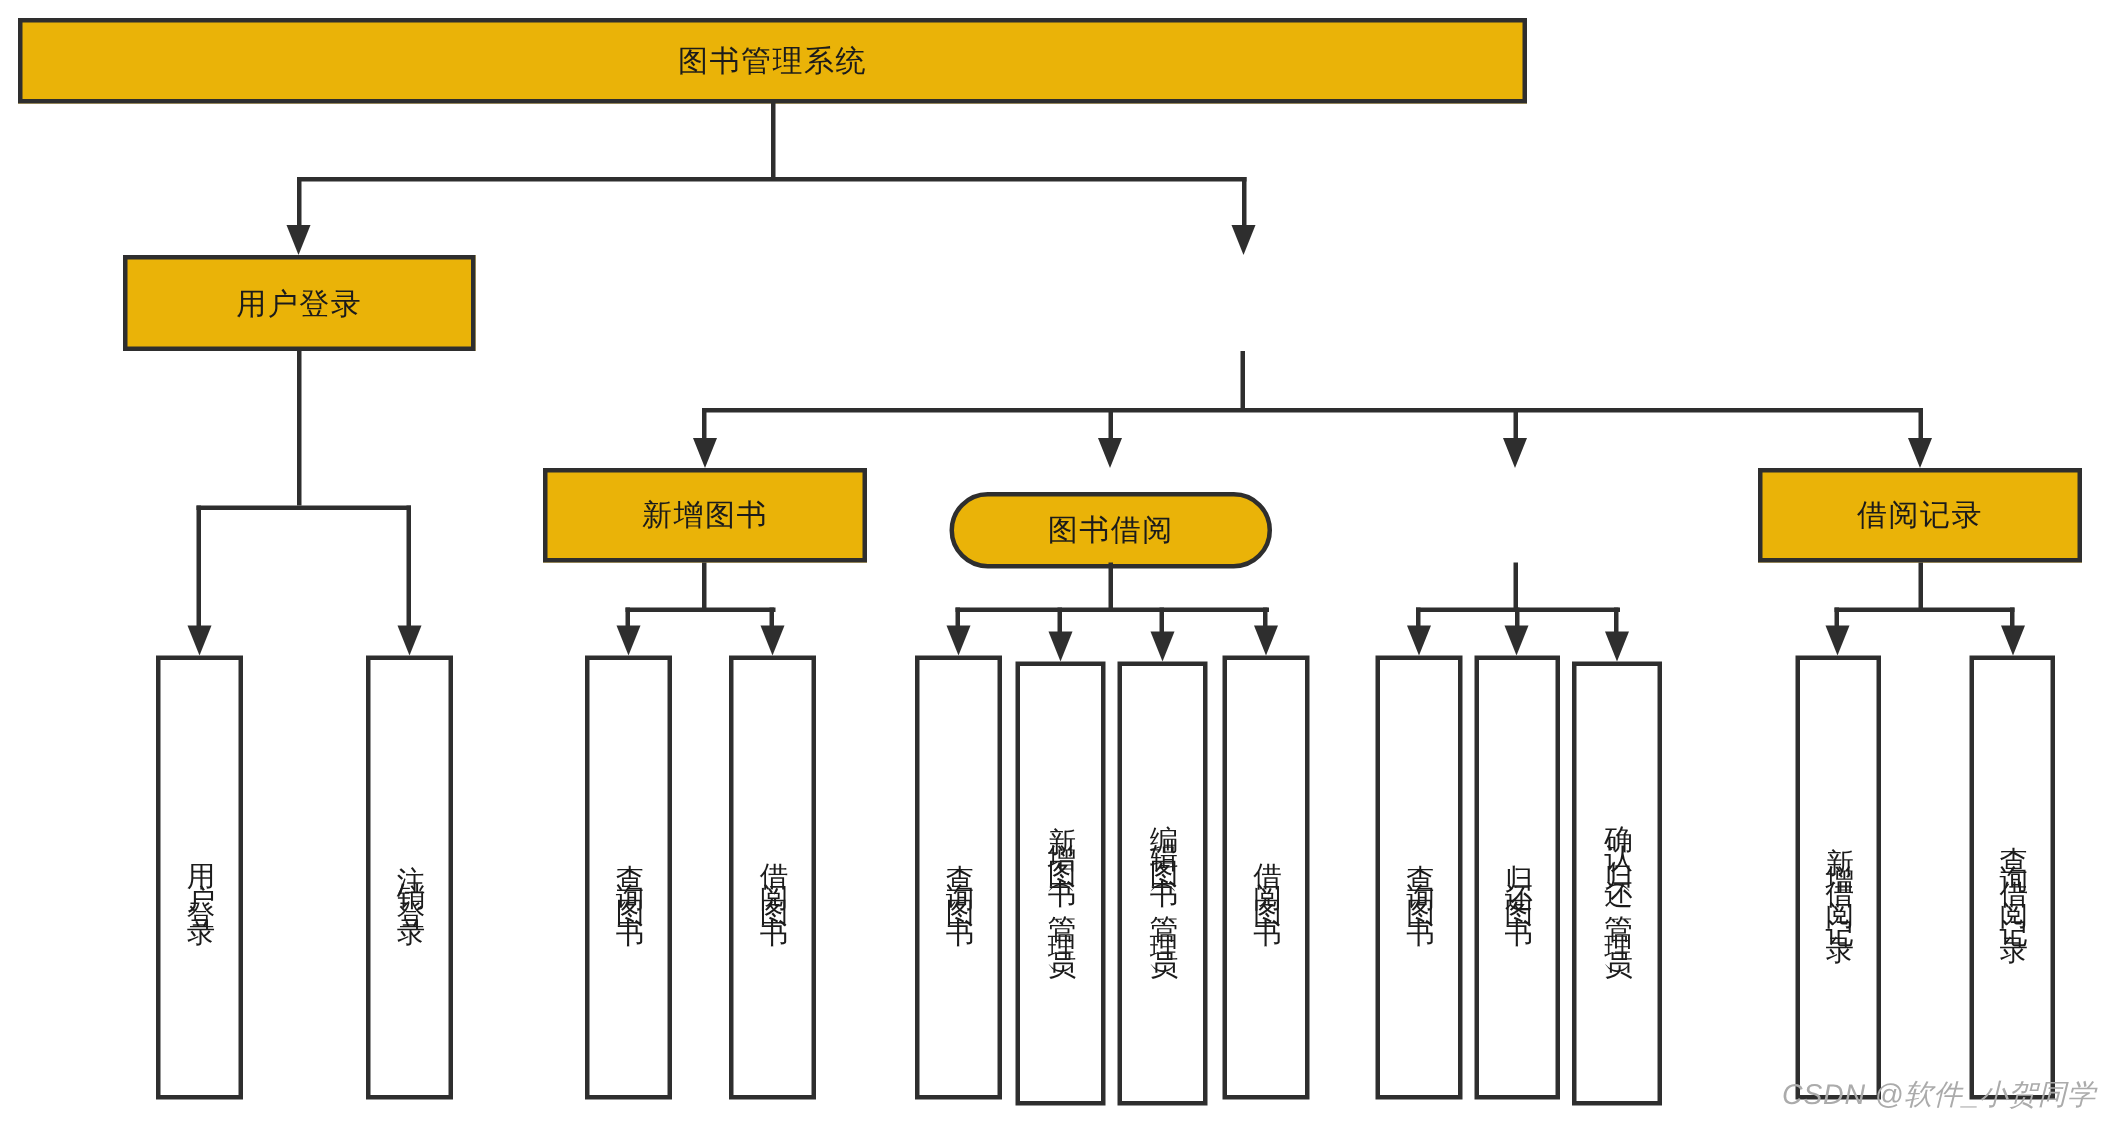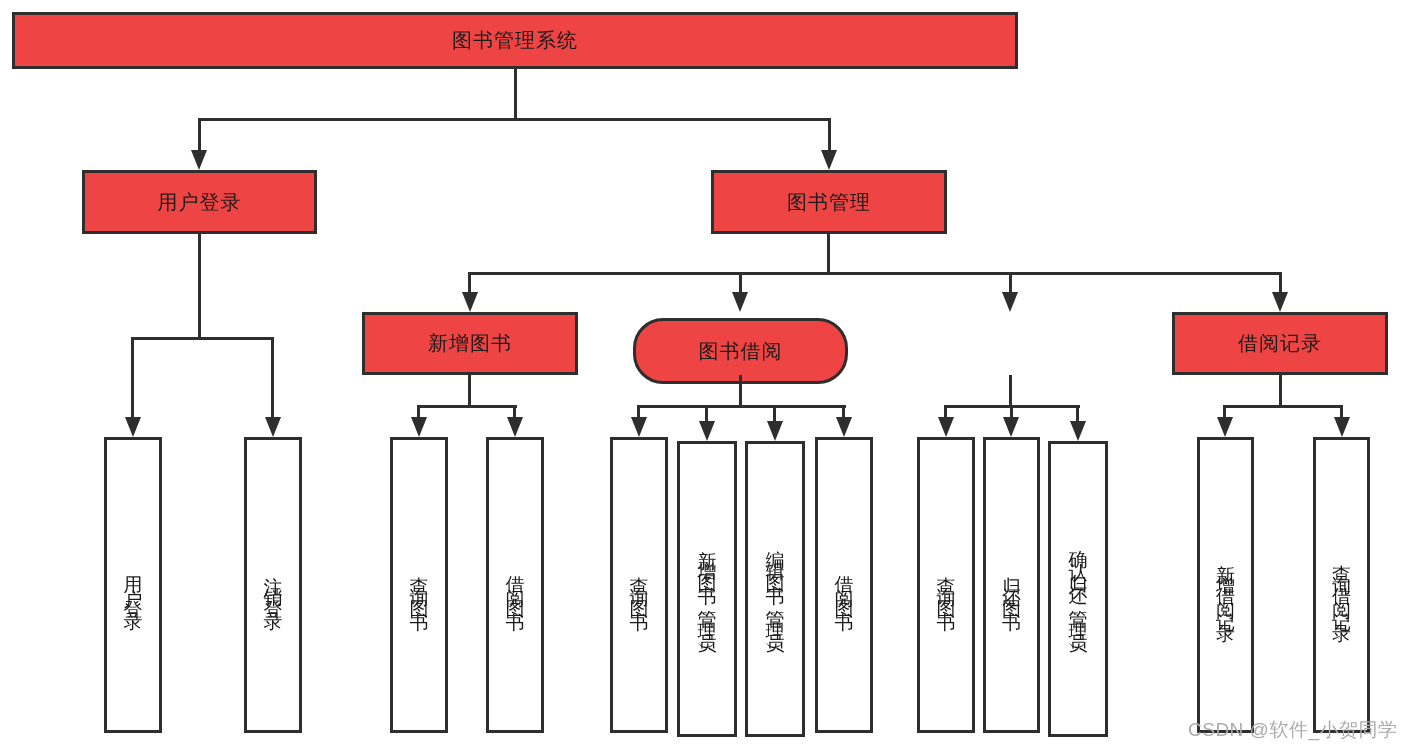--- a/index.html
+++ b/index.html
@@ -9,55 +9,54 @@
     --wm:#ababab;
   }
   html,body{margin:0;padding:0;background:var(--bg);}
   body{font-family:"Liberation Sans",sans-serif;}
   #canvas{
     position:relative;width:1405px;height:747px;background:var(--bg);
     overflow:hidden;color:var(--text);
   }
   .hbox{
     position:absolute;box-sizing:border-box;border:3px solid var(--line);
-    background:#ef4444;display:flex;align-items:center;justify-content:center;
+    background:#eab308;display:flex;align-items:center;justify-content:center;
     font-size:20px;letter-spacing:1px;color:var(--text);
   }
   .vbox{
     position:absolute;box-sizing:border-box;border:3px solid var(--line);
     background:#fff;display:flex;align-items:center;justify-content:center;
   }
   .vbox span{
     writing-mode:vertical-rl;text-orientation:mixed;
     font-size:19px;letter-spacing:12px;color:var(--text);white-space:nowrap;
   }
   .vline{position:absolute;width:3px;background:var(--line);}
   .hline{position:absolute;height:3px;background:var(--line);}
   .ahead{
     position:absolute;width:0;height:0;
     border-left:8px solid transparent;border-right:8px solid transparent;
     border-top:20px solid var(--line);
   }
   #watermark{
     position:absolute;left:1188px;top:717px;font-size:19px;color:var(--wm);
-    letter-spacing:0.5px;z-index:10;white-space:nowrap;
+    letter-spacing:0.5px;z-index:10;white-space:nowrap;font-style:italic;
   }
 </style>
 </head>
 <body>
 
 <div id="canvas">
 
   <div class="hbox" style="left:12px;top:12px;width:1006px;height:57px;">图书管理系统</div>
 
   <div class="hbox" style="left:82px;top:170px;width:235px;height:64px;">用户登录</div>
-  <div class="hbox" style="left:711px;top:170px;width:236px;height:64px;">图书管理</div>
 
   <div class="hbox" style="left:362px;top:312px;width:216px;height:63px;">新增图书</div>
-  <div class="hbox" style="left:633px;top:318px;width:215px;height:66px;border-radius:30px;">图书借阅</div>
+  <div class="hbox" style="left:633px;top:328px;width:215px;height:51px;border-radius:30px;">图书借阅</div>
   <div class="hbox" style="left:1172px;top:312px;width:216px;height:63px;">借阅记录</div>
 
   <div class="vbox" style="left:104px;top:437px;width:58px;height:296px;">
     <span>用户登录</span>
     </div>
   <div class="vbox" style="left:244px;top:437px;width:58px;height:296px;">
     <span>注销登录</span>
     </div>
 
   <div class="vbox" style="left:390px;top:437px;width:58px;height:296px;">

